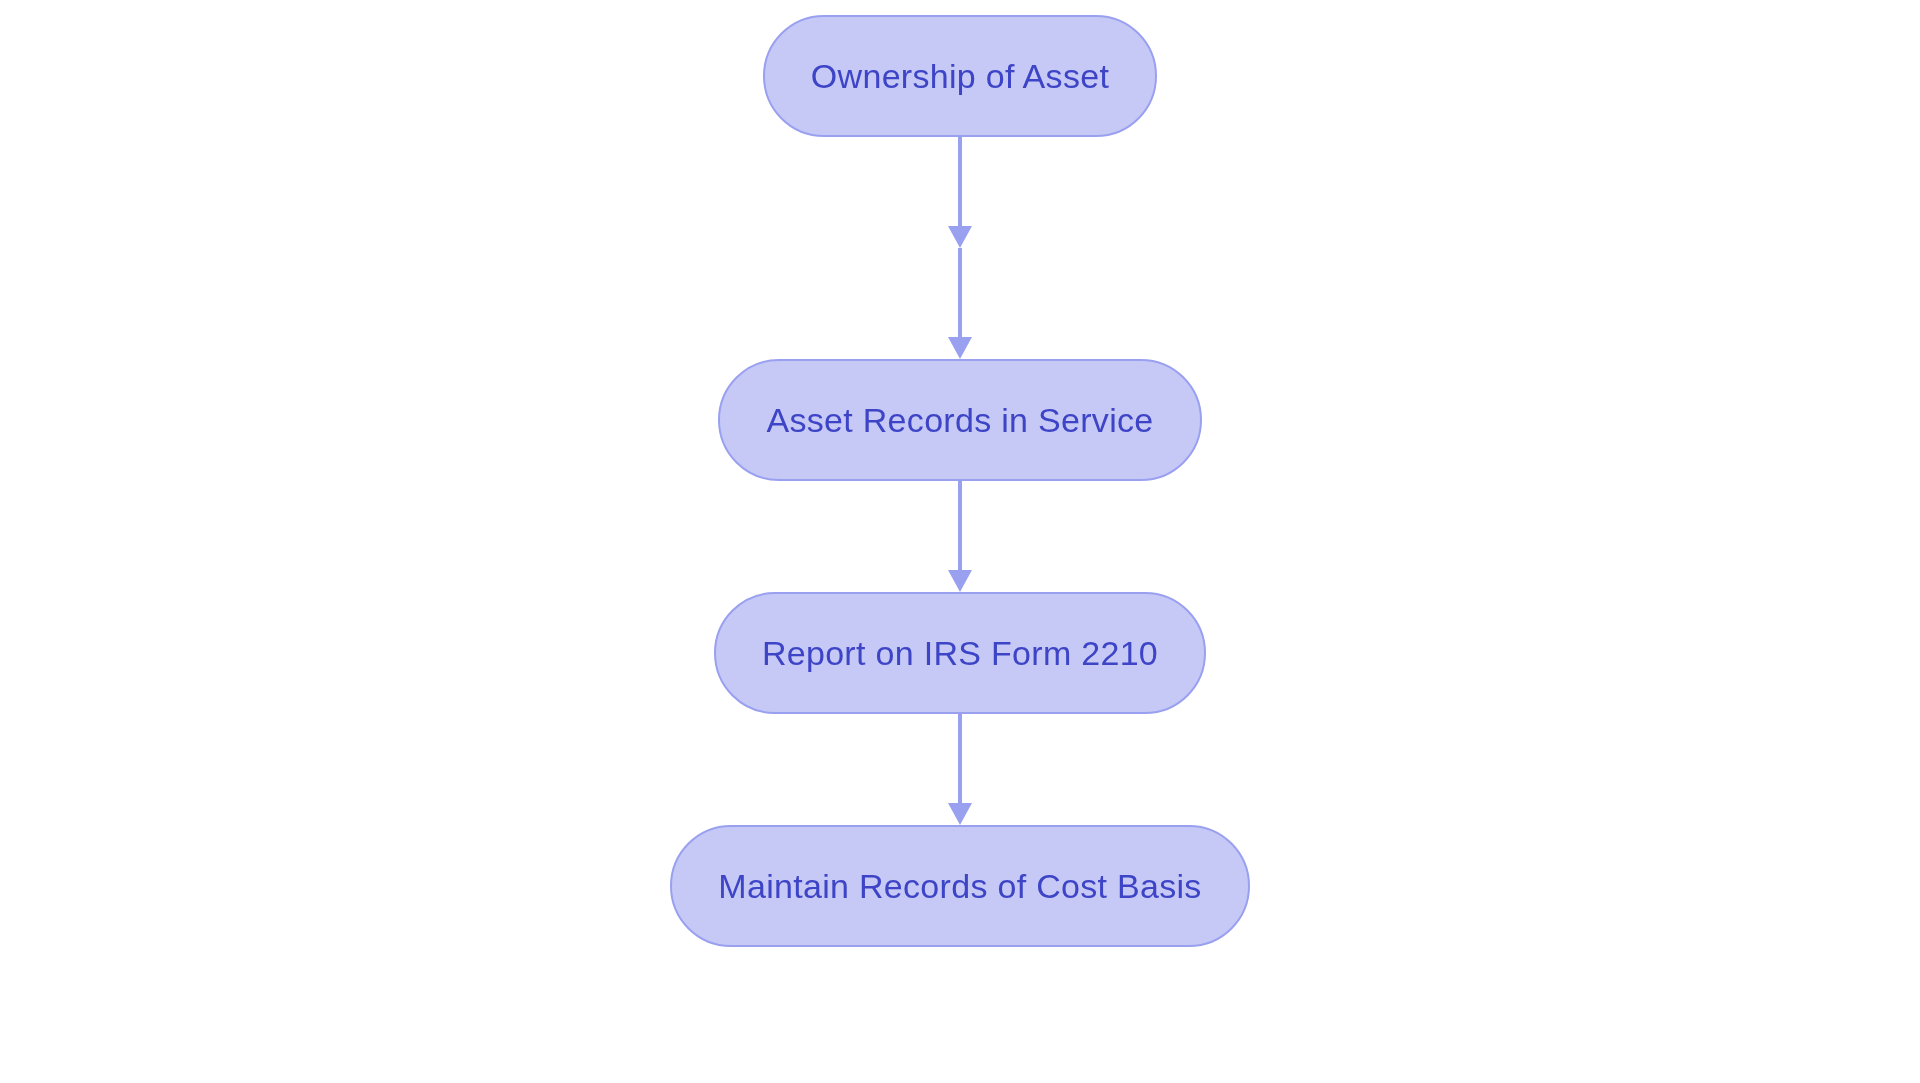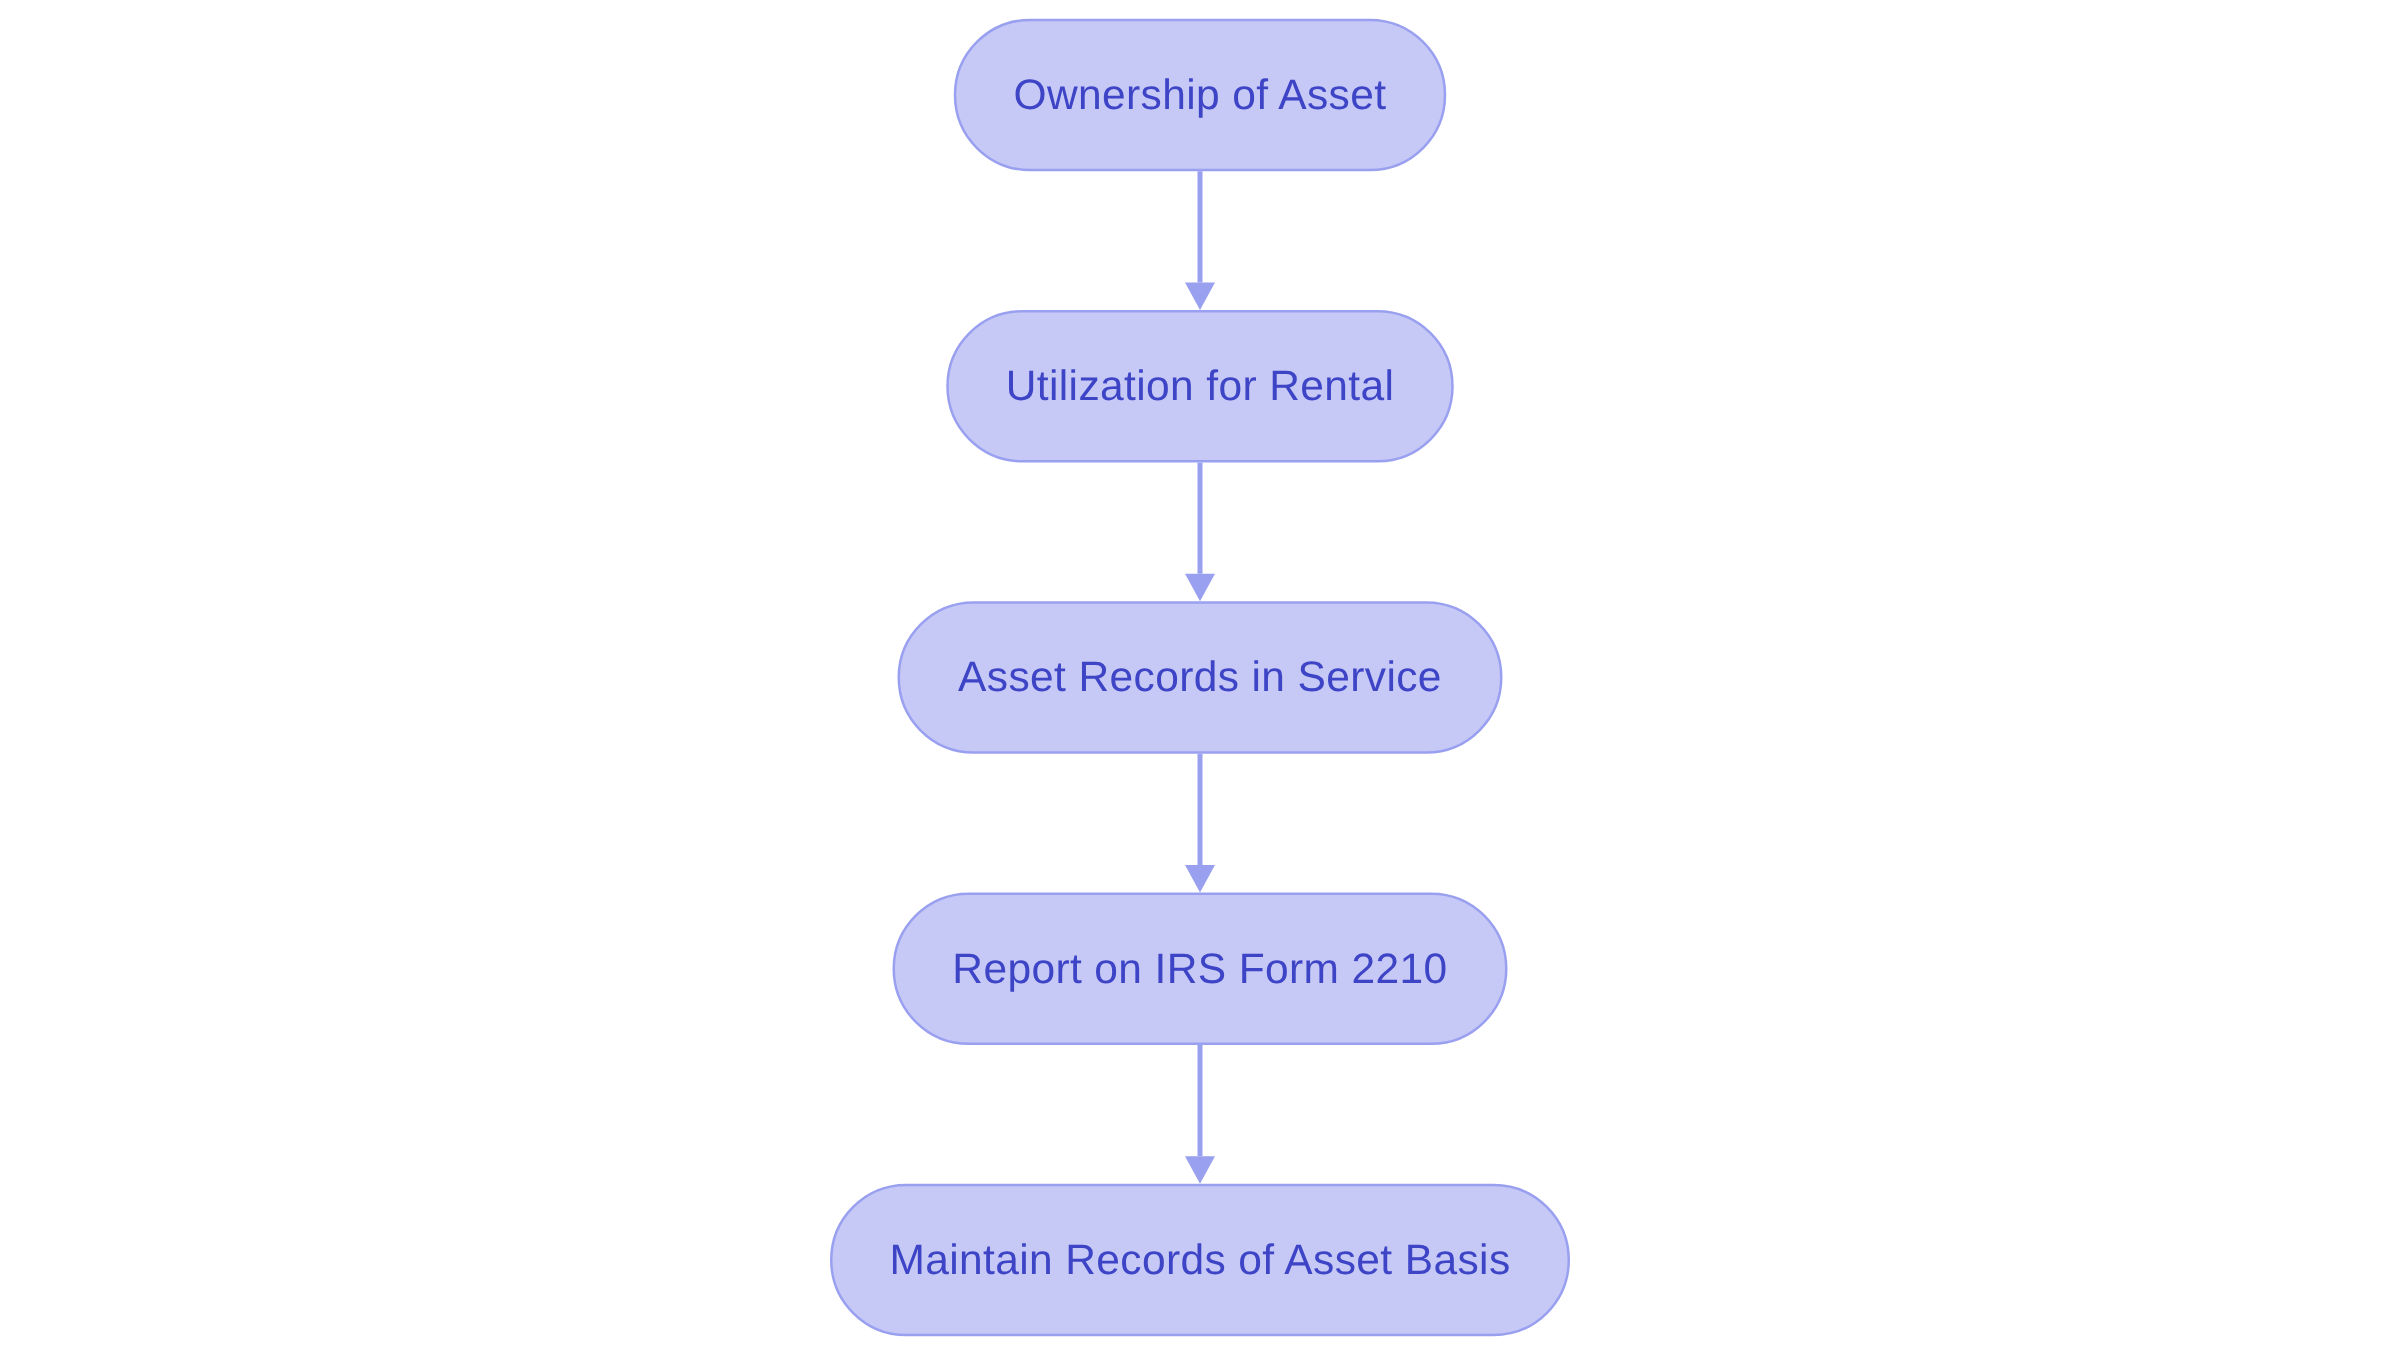--- a/index.html
+++ b/index.html
@@ -67,23 +67,20 @@
 
   <div class="node">
     <span>Ownership of Asset</span>
   </div>
 
   <div class="connector" aria-hidden="true">
     <div class="shaft"></div>
     <div class="head"></div>
   </div>
 
-  <div class="node">
-    <span>Utilization for Rental</span>
-  </div>
 
   <div class="connector" aria-hidden="true">
     <div class="shaft"></div>
     <div class="head"></div>
   </div>
 
   <div class="node">
     <span>Asset Records in Service</span>
   </div>
 
@@ -95,16 +92,16 @@
   <div class="node">
     <span>Report on IRS Form 2210</span>
   </div>
 
   <div class="connector" aria-hidden="true">
     <div class="shaft"></div>
     <div class="head"></div>
   </div>
 
   <div class="node">
-    <span>Maintain Records of Asset Basis</span>
+    <span>Maintain Records of Cost Basis</span>
   </div>
 
 </div>
 
 </body></html>

